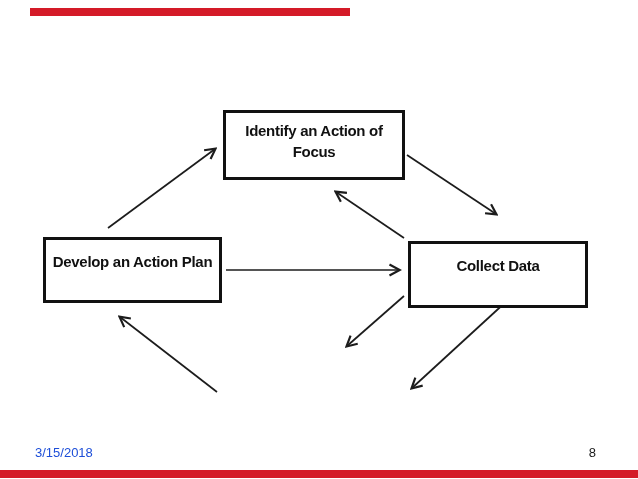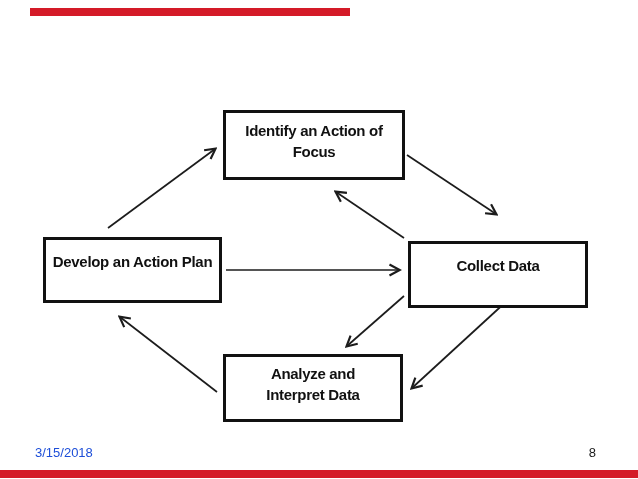--- a/index.html
+++ b/index.html
@@ -86,20 +86,17 @@
   </div>
 
   <div class="node node-collect">
     <span>Collect Data</span>
   </div>
 
   <div class="node node-develop">
     <span>Develop an Action Plan</span>
   </div>
 
-  <div class="node node-analyze">
-    <span>Analyze and Interpret Data</span>
-  </div>
 
   <div class="footer-date">3/15/2018</div>
   <div class="footer-page">8</div>
 
 </div>
 
 </body></html>

